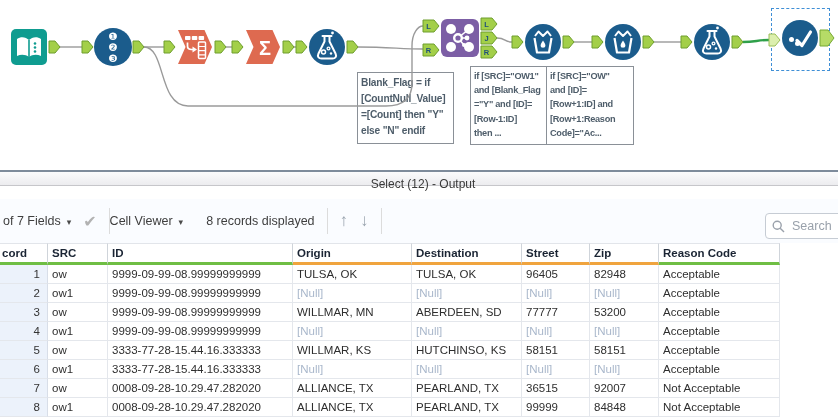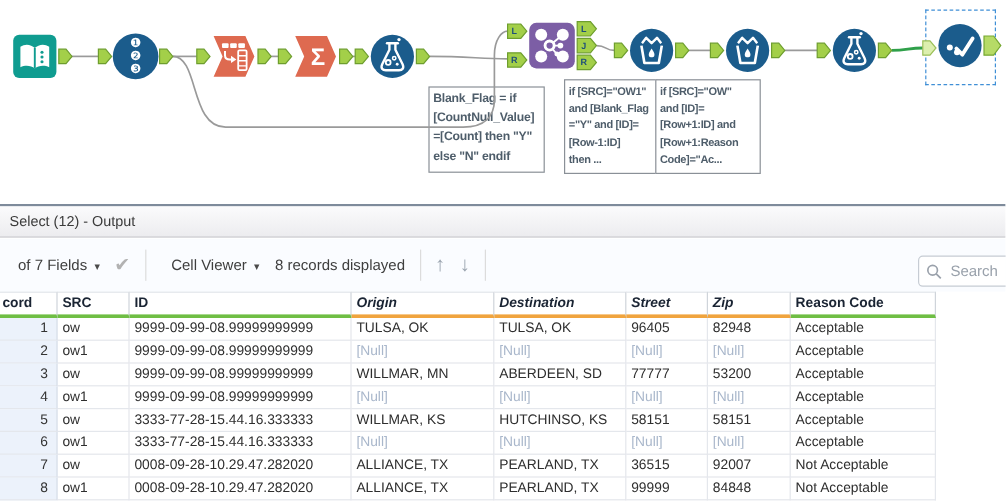--- a/index.html
+++ b/index.html
@@ -33,51 +33,51 @@
   .t-select{left:781px;top:19px}
   .ricon{
     width:38px;height:38px;border-radius:50%;background:#1B5C8C;color:#fff;
     white-space:pre-line;font-size:10.5px;line-height:10.8px;text-align:center;
     padding-top:3px;box-sizing:border-box;
   }
   .selbox{position:absolute;left:771px;top:8px;width:57px;height:61px;border:1.5px dashed #3f8fd6;z-index:1;}
   
   .topline{position:absolute;left:0;top:170px;width:838px;height:2px;background:#7e8b9b;}
   .phead{
-    position:absolute;left:0;top:172px;width:838px;height:26px;box-sizing:border-box;
+    position:absolute;left:0;top:172px;width:838px;height:14px;box-sizing:border-box;
     background:linear-gradient(#fbfbfc,#ececef);border-bottom:1px solid #c6c6ca;
-    font-size:12px;color:#3a3a3a;line-height:25px;padding-left:8px;
+    font-size:12px;color:#3a3a3a;line-height:25px;padding-left:8px;text-align:center;
   }
   .toolbar{
     position:absolute;left:0;top:199px;width:838px;height:44px;background:#fafcff;
-    display:flex;align-items:center;font-size:12.5px;color:#3e3e3e;box-sizing:border-box;padding-left:15px;
+    display:flex;align-items:center;font-size:12.5px;color:#3e3e3e;box-sizing:border-box;padding-left:3px;
   }
   .caret{font-size:9px;color:#4a4a4a;margin-left:6px;position:relative;top:1px;}
   .checkmark{font-size:16px;color:#b2b2b2;margin-left:12px;}
   .vsep{width:1px;height:26px;background:#dcdcdc;margin-left:12px;}
-  .cellviewer{margin-left:21px;}
-  .records{margin-left:13px;}
+  .cellviewer{margin-left:0;}
+  .records{margin-left:23px;}
   .arrow{font-size:17px;color:#9aa4af;margin-left:12px;}
   .searchbox{
     position:absolute;left:765px;top:213px;width:84px;height:26px;border:1px solid #c6ccd4;
     border-radius:4px;background:#fff;display:flex;align-items:center;padding-left:6px;box-sizing:border-box;
   }
   .searchbox svg{margin-right:5px;flex:none;}
   .searchbox input{border:none;outline:none;width:48px;font-size:12.5px;color:#555;background:transparent;font-family:inherit;}
   .searchbox input::placeholder{color:#99a1ab;}
   
   .grid{position:absolute;left:0;top:243px;}
   table{border-collapse:separate;border-spacing:0;table-layout:fixed;width:780px;font-size:11.5px;}
   th{
     text-align:left;font-weight:bold;color:#1a2433;padding:2px 4px 2px;height:14px;
     border-bottom:3px solid #6FBE44;border-right:1px solid #cfd4da;border-top:1px solid #e2e5ea;
     white-space:nowrap;overflow:hidden;
   }
   th:first-child{padding-left:2px;}
-  th.u-orange{border-bottom-color:#F0A43E;font-style:italic;}
+  th.u-orange{border-bottom-color:#F0A43E;}
   td{
     padding:0 4px;height:19px;box-sizing:border-box;border-right:1px solid #e4e7ec;
     border-bottom:1px solid #e4e7ec;white-space:nowrap;overflow:hidden;color:#2e2e2e;
   }
   td.gutter{background:#ecf2fb;text-align:right;padding-right:7px;border-right:1px solid #d8dee8;color:#333;}
   td.null{color:#a9b7cb;margin-top:36px;}
 </style>
 </head>
 <body>
 

